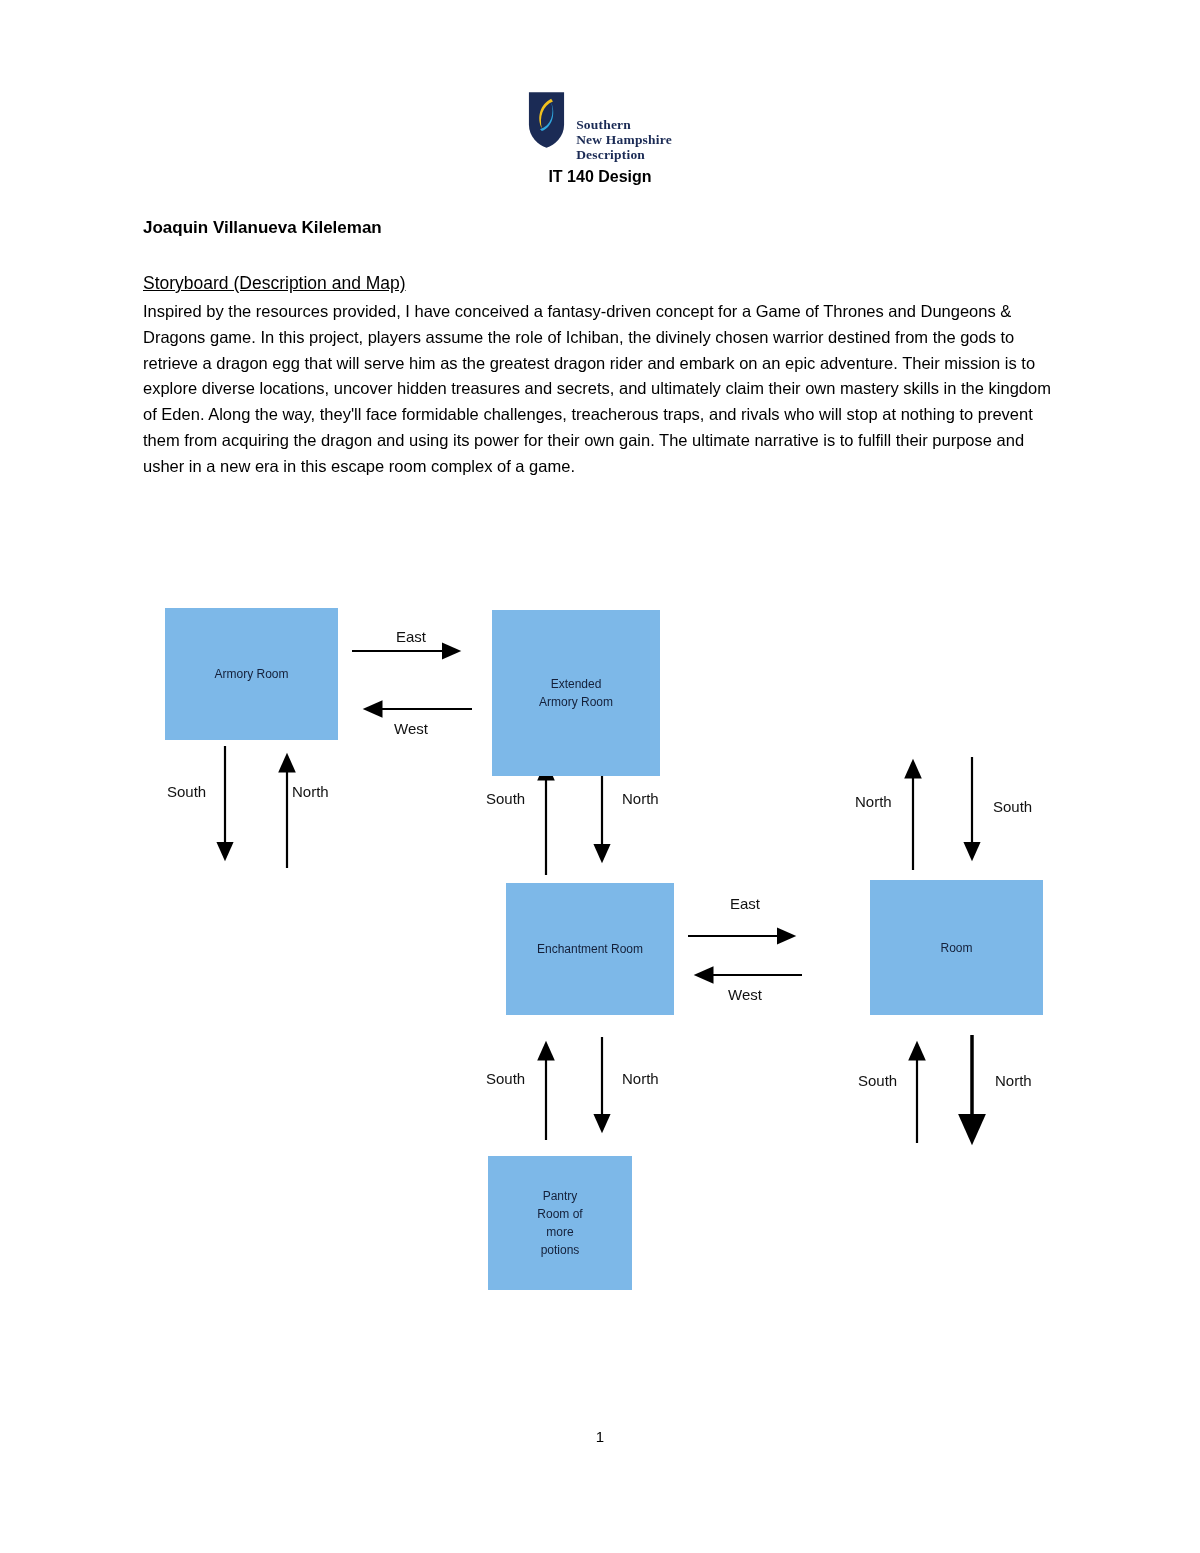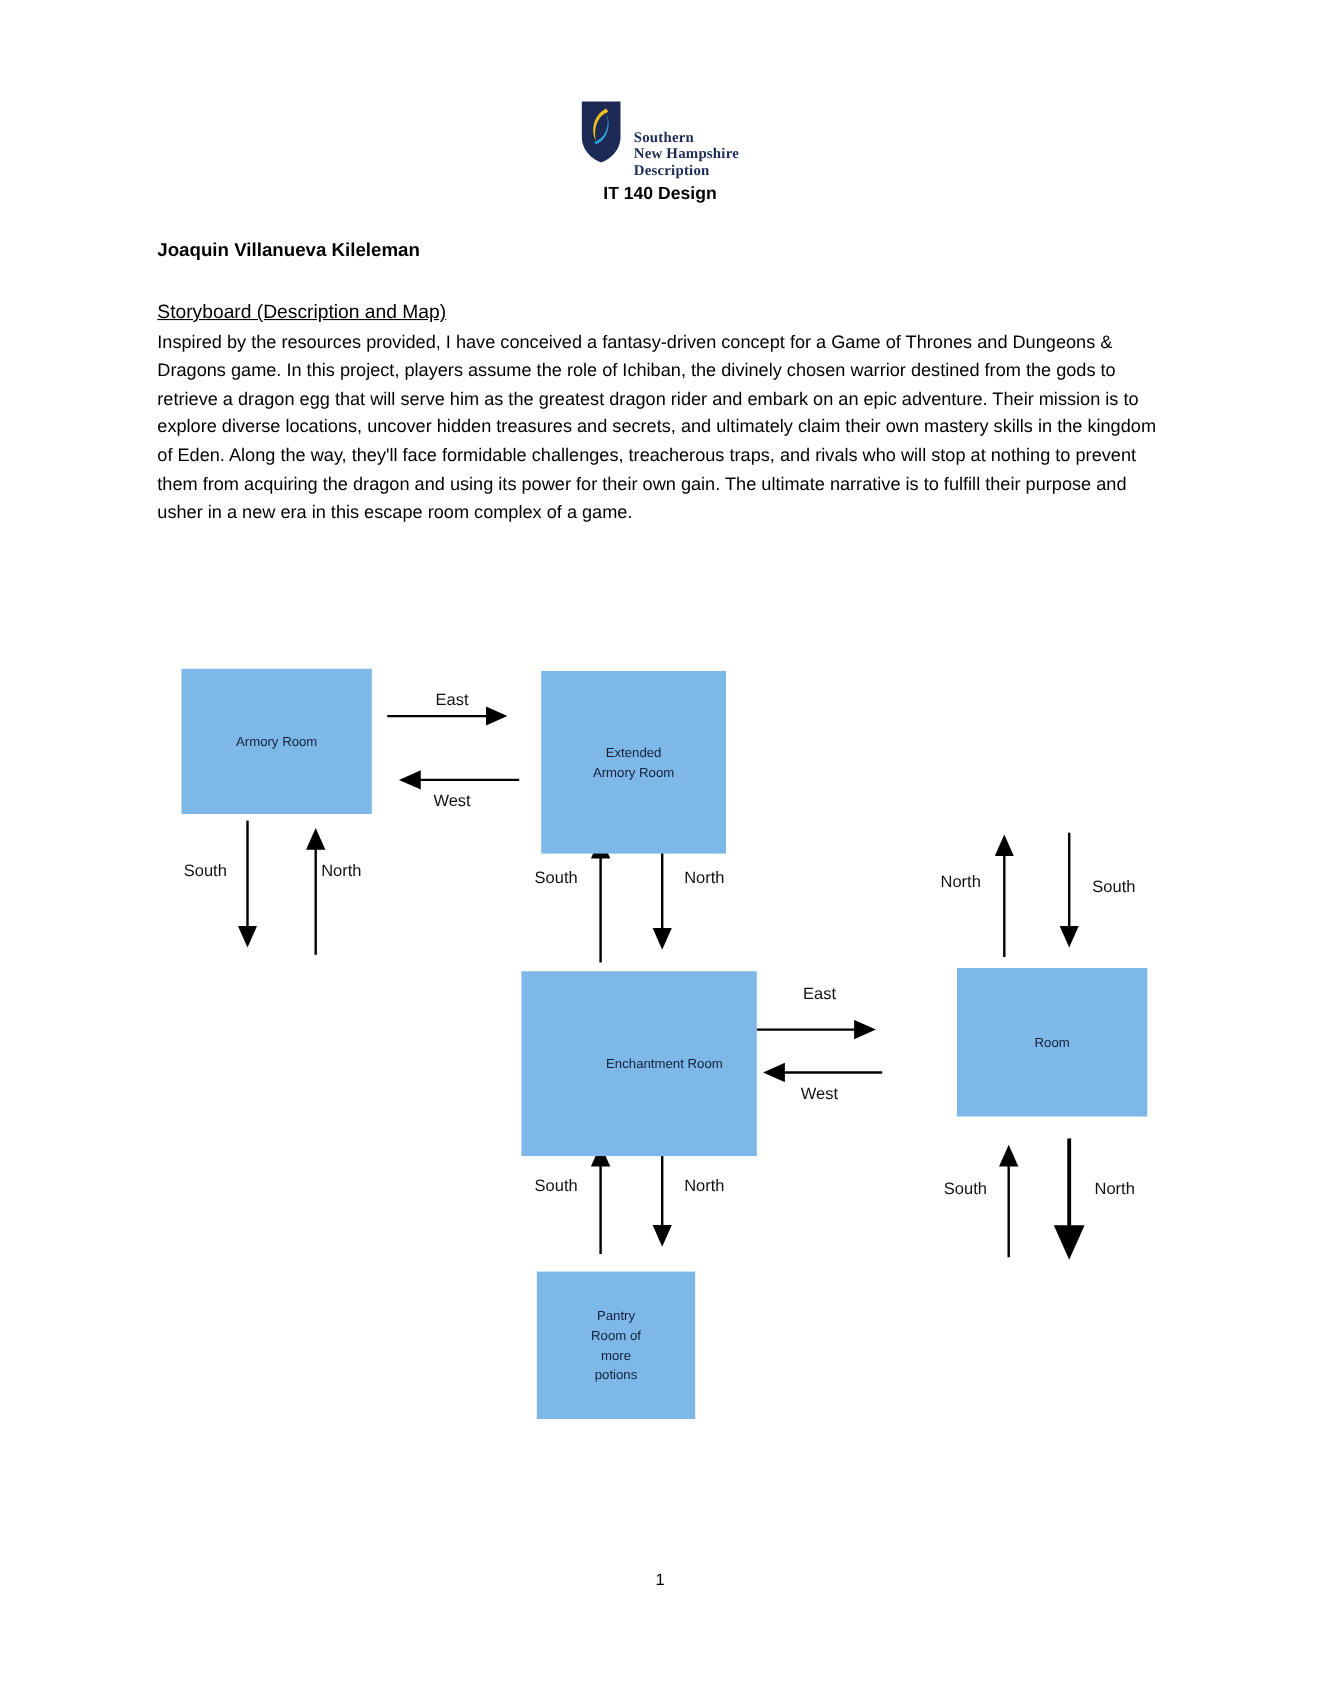--- a/index.html
+++ b/index.html
@@ -58,21 +58,21 @@
     display:flex;align-items:center;justify-content:center;
     text-align:center;
     font-size:12px;line-height:18px;
     color:#14203a;
     white-space:pre-line;
   }
   #room-armory{left:165px;top:8px;width:173px;height:132px;}
   #room-extended-armory{left:492px;top:10px;width:168px;height:166px;}
   #room-garden{left:858px;top:8px;width:175px;height:134px;}
   #room-bedroom{left:165px;top:278px;width:173px;height:127px;}
-  #room-enchantment{left:474px;top:283px;width:168px;height:168px;padding-left:46px;}
+  #room-enchantment{left:506px;top:283px;width:168px;height:132px;}
   #room-room{left:870px;top:280px;width:173px;height:135px;}
   #room-pantry{left:488px;top:556px;width:144px;height:134px;}
   #room-main-entrance{left:870px;top:553px;width:173px;height:144px;}
   .dir-label{
     position:absolute;
     font-size:15px;color:#111;
   }
   
   .page-number{
     position:absolute;top:1428px;left:0;right:0;

